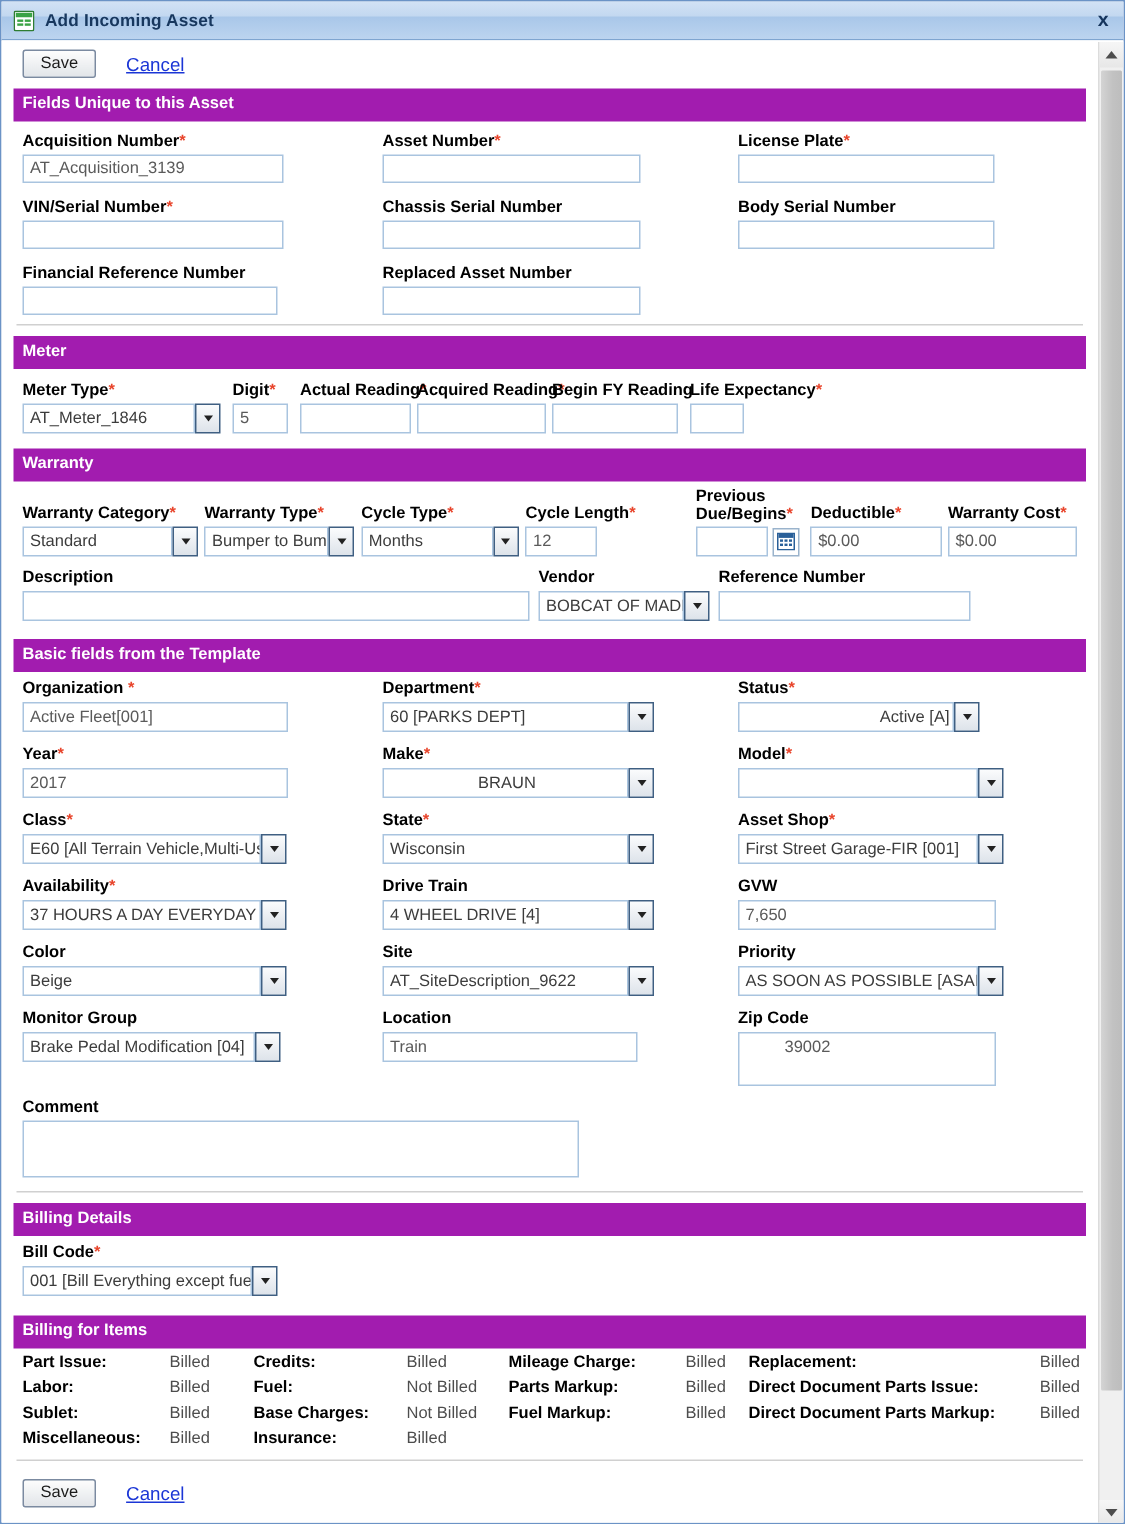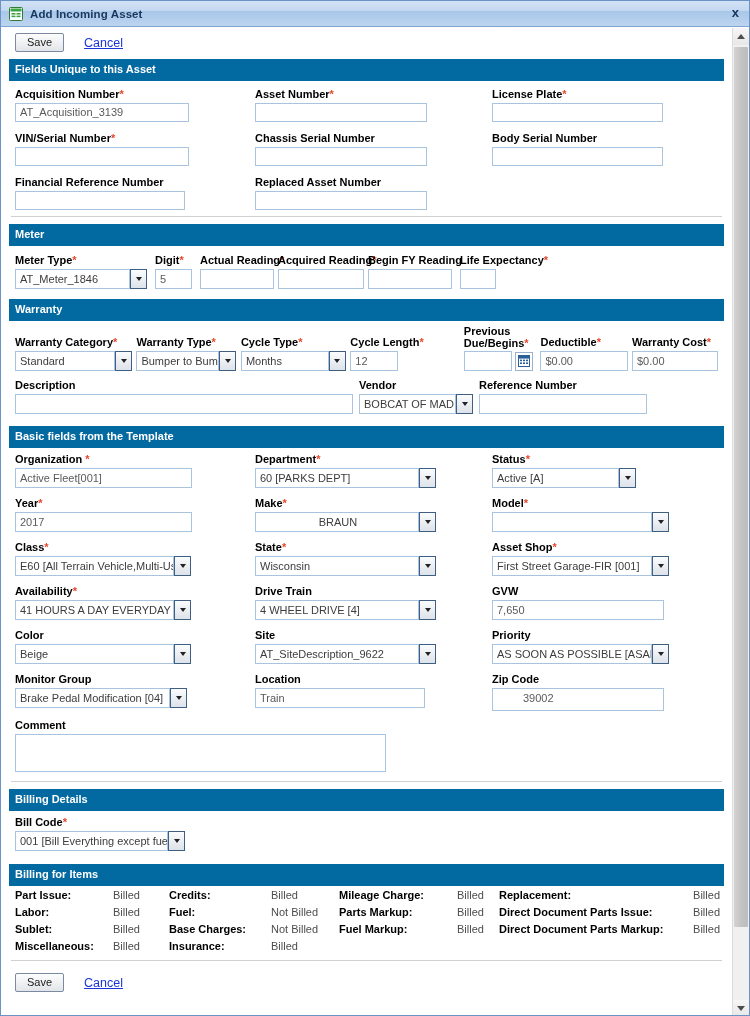--- a/index.html
+++ b/index.html
@@ -149,21 +149,21 @@
     cursor: pointer;
   }
   .hr-sep {
     height: 0;
     border-top: 1px solid #d0d0d0;
     margin: 6px 2px 7px 2px;
   }
 
   
   .section-header {
-    background: #0369a1;
+    background: #a21caf;
     color: #ffffff;
     font-weight: bold;
     font-size: 11px;
     padding: 3px 0 3px 6px;
     height: 16px;
     box-sizing: content-box;
     line-height: 15px;
     margin-top: 2px;
   }
 
@@ -489,21 +489,21 @@
           <div class="lbl"><span>Department</span><span class="req">*</span></div>
           <div class="dd" style="width:181px;">
             <div class="ddtext">60 [PARKS DEPT]</div>
             <div class="ddbtn">
                 <i></i>
               </div>
           </div>
         </div>
         <div class="grp">
           <div class="lbl"><span>Status</span><span class="req">*</span></div>
-          <div class="dd" style="width:144px;">
+          <div class="dd" style="width:161px;text-align:right;">
             <div class="ddtext">Active [A]</div>
             <div class="ddbtn">
                 <i></i>
               </div>
           </div>
         </div>
       </div>
 
       <div class="row" style="padding:8px 6px 0 6px;">
         <div class="grp" style="width:240px;">
@@ -557,21 +557,21 @@
                 <i></i>
               </div>
           </div>
         </div>
       </div>
 
       <div class="row" style="padding:8px 6px 0 6px;">
         <div class="grp" style="width:240px;">
           <div class="lbl"><span>Availability</span><span class="req">*</span></div>
           <div class="dd" style="width:176px;">
-            <div class="ddtext">41 HOURS A DAY EVERYDAY</div>
+            <div class="ddtext">37 HOURS A DAY EVERYDAY</div>
             <div class="ddbtn">
                 <i></i>
               </div>
           </div>
         </div>
         <div class="grp" style="width:237px;">
           <div class="lbl">Drive Train</div>
           <div class="dd" style="width:181px;">
             <div class="ddtext">4 WHEEL DRIVE [4]</div>
             <div class="ddbtn">
@@ -624,21 +624,21 @@
                 <i></i>
               </div>
           </div>
         </div>
         <div class="grp" style="width:237px;">
           <div class="lbl">Location</div>
           <div class="fld" style="width:170px;height:20px;line-height:18px;">Train</div>
         </div>
         <div class="grp">
           <div class="lbl">Zip Code</div>
-          <div class="fld" style="width:172px;height:23px;line-height:18px;padding-left:30px;">39002</div>
+          <div class="fld" style="width:172px;height:36px;line-height:18px;padding-left:30px;">39002</div>
         </div>
       </div>
 
       <div style="padding:7px 6px 0 6px;">
         <div class="lbl">Comment</div>
         <div class="textarea" style="width:371px;"></div>
       </div>
 
       <div class="hr-sep" style="margin-top:9px;"></div>
 

